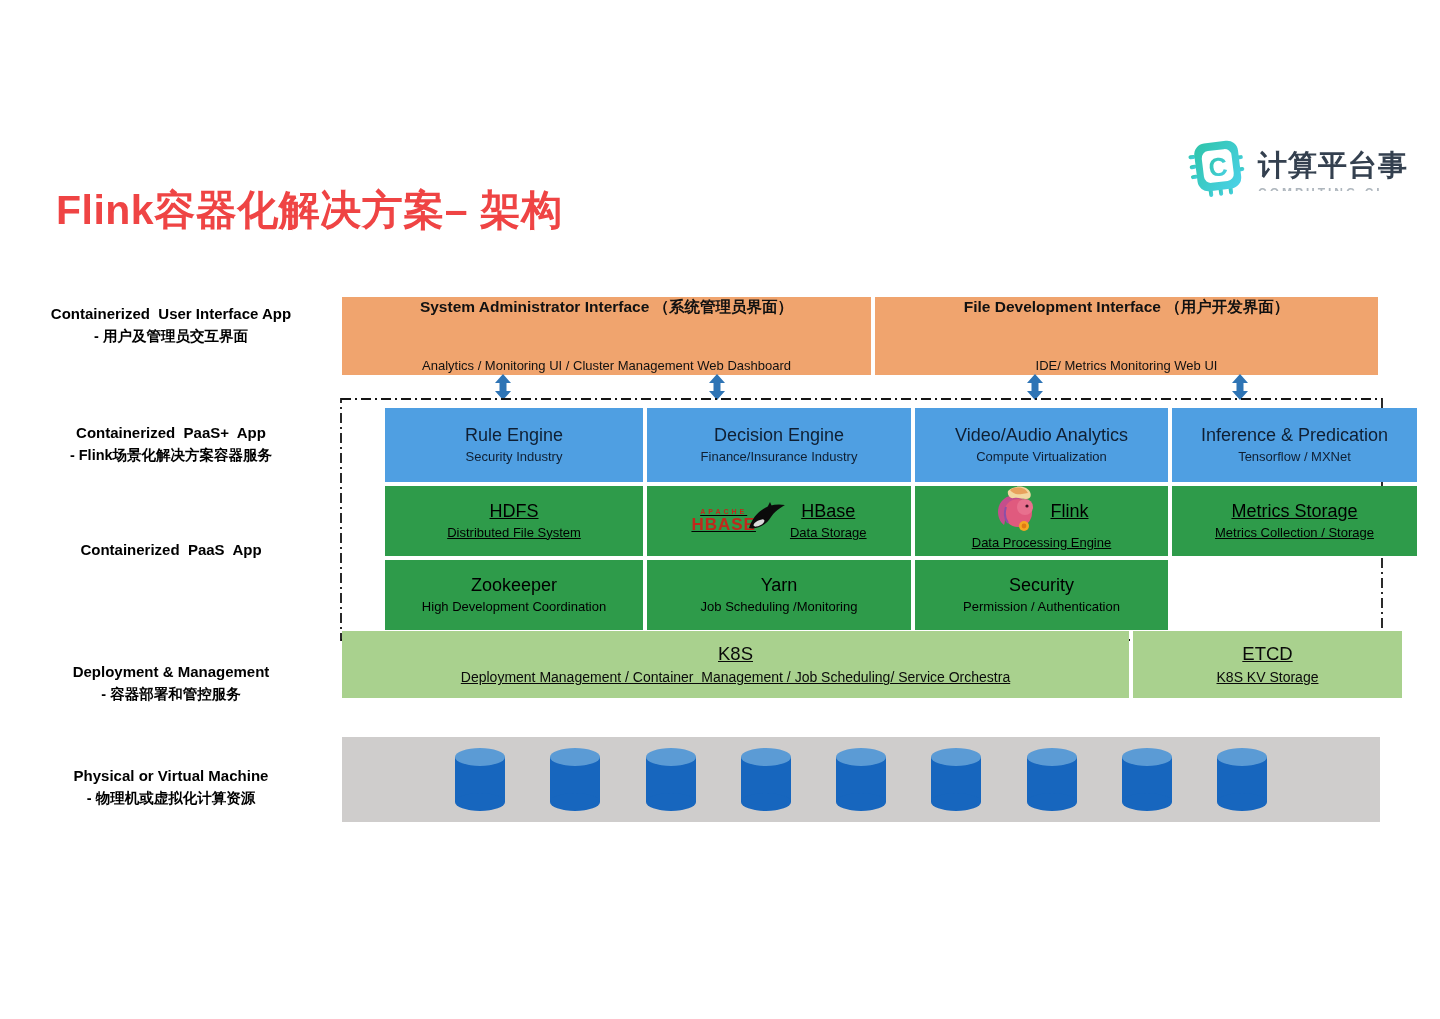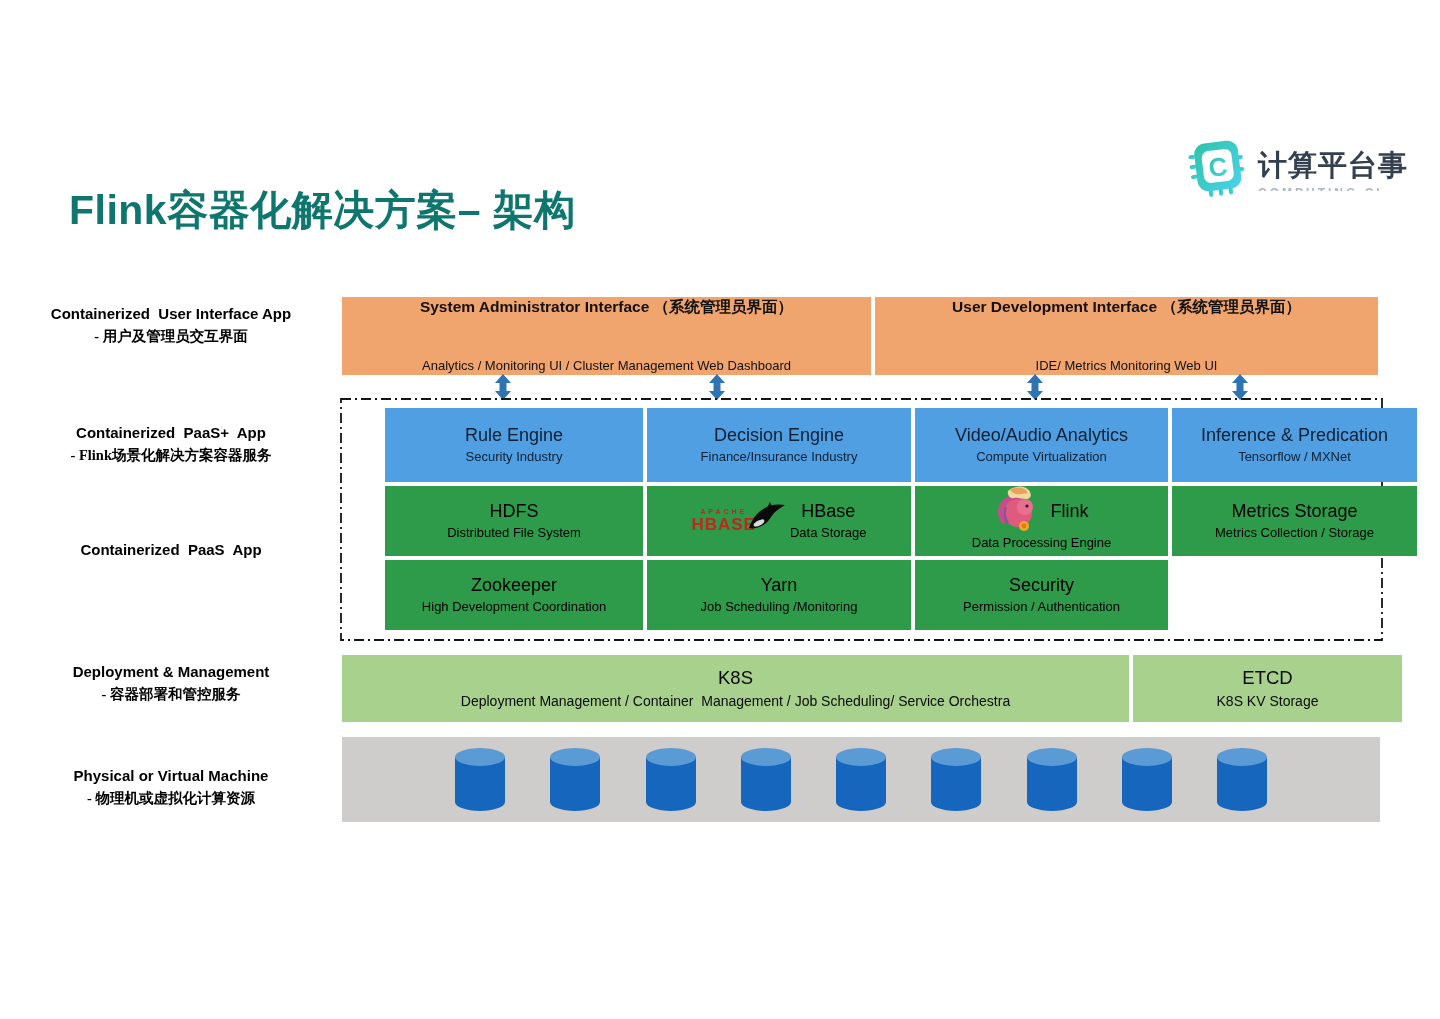--- a/index.html
+++ b/index.html
@@ -1,32 +1,32 @@
 <!DOCTYPE html>
 <html style="--orange: #F0A46E; --blue: #4F9FE2; --green: #2E9B4A; --light_green: #A9D18E; --gray_band: #CFCDCC; --arrow_blue: #2E74B5; --cylinder_body: #1766BE; --cylinder_top: #5B9BD5; --hbase_red: #C0281C; --logo_teal: #35C8C6; --logo_text: #34404F;"><head>
 <meta charset="utf-8">
 <style>
   * { margin:0; padding:0; box-sizing:border-box; }
   html,body { background:#fff; }
   body { font-family:"Liberation Sans","DejaVu Sans",sans-serif; }
   .slide { position:relative; width:1440px; height:1019px; background:#fff; overflow:hidden; }
 
   
-  .page-title { position:absolute; left:69px; top:183px; font-size:41px; font-weight:600; color:#0f766e; letter-spacing:0.5px; }
+  .page-title { position:absolute; left:56px; top:183px; font-size:41px; font-weight:600; color:#ef4444; letter-spacing:0.5px; }
   .brand { position:absolute; left:1188px; top:138px; width:230px; height:72px; display:flex; align-items:flex-start; }
   .brand-chip { width:60px; height:60px; transform:rotate(-7deg); flex:0 0 auto; }
   .brand-right { margin-left:10px; padding-top:12px; }
   .brand-name { font-size:29px; font-weight:bold; color:var(--logo_text); letter-spacing:1px; line-height:30px; }
   .brand-sub-clip { height:8px; overflow:hidden; margin-top:3px; }
   .brand-sub-clip span { font-size:12px; font-weight:bold; letter-spacing:3px; color:#aeb6bd; }
 
   
   .side-label { position:absolute; left:6px; width:330px; text-align:center; color:#000; }
   .side-en { font-size:15px; font-weight:bold; line-height:22px; white-space:pre-wrap; }
-  .side-zh { font-size:14.5px; font-weight:bold; line-height:22px; white-space:pre-wrap;font-family:Liberation Serif, serif; }
+  .side-zh { font-size:14.5px; font-weight:bold; line-height:22px; white-space:pre-wrap; }
 
   
   .cell { display:flex; flex-direction:column; align-items:center; justify-content:center; text-align:center; }
   .cell .t { line-height:1.25; }
   .cell .s { line-height:1.3; }
 
   
   .orange-box { position:absolute; top:297px; height:78px; background:var(--orange); color:#111;justify-content:space-between; }
   .orange-box .t { font-size:15.5px; font-weight:bold; }
   .orange-box .s { font-size:13px; margin-top:3px; }
@@ -34,37 +34,37 @@
   
   .udarrow { position:absolute; top:374px; width:18px; height:26px; }
 
   
   .dash-svg { position:absolute; left:339px; top:397px; width:1046px; height:246px; }
 
   
   .grid-row { position:absolute; left:345px; display:grid; grid-template-columns:258px 264px 253px 245px; column-gap:4px;padding-left:40px; }
   .row-blue { top:408px; } .row-blue .cell { height:74px; background:var(--blue); color:#0f1f33; }
   .row-blue .t { font-size:18px; } .row-blue .s { font-size:13px; margin-top:2px; }
-  .row-g1 { top:486px; } .row-g2 { top:560px; }
+  .row-g1 { top:486px;text-decoration:underline; } .row-g2 { top:560px; }
   .row-g1 .cell, .row-g2 .cell { height:70px; background:var(--green); color:#000; }
   .row-g1 .t, .row-g2 .t { font-size:18px; }
   .row-g1 .s, .row-g2 .s { font-size:13px; margin-top:2px; }
 
   
   .hb-wrap { display:flex; align-items:center; justify-content:center; }
   .hb-logo { display:flex; flex-direction:column; align-items:center; line-height:1; margin-right:-6px; }
   .hb-apache { font-size:7px; font-weight:bold; letter-spacing:3px; color:var(--hbase_red); }
   .hb-name { font-size:17px; font-weight:bold; letter-spacing:1px; color:var(--hbase_red); margin-top:1px; }
   .hb-orca { width:42px; height:34px; margin:-8px 2px 0 -4px; }
   .hb-col { display:flex; flex-direction:column; align-items:center; }
   .fl-top { display:flex; align-items:center; justify-content:center; }
   .fl-squirrel { width:46px; height:48px; margin:-6px 10px 0 0; }
 
   
-  .dep-box { position:absolute; top:655px; height:67px; background:var(--light_green); color:#0a0a0a; }
+  .dep-box { position:absolute; top:631px; height:67px; background:var(--light_green); color:#0a0a0a;text-decoration:underline; }
   .dep-box .t { font-size:18.5px; }
   .dep-box .s { font-size:14px; margin-top:3px; white-space:pre-wrap;text-align:center; }
 
   
   .machine-band { position:absolute; left:342px; top:737px; width:1038px; height:85px; background:var(--gray_band);
                   display:flex; justify-content:space-between; align-items:center; padding:0 112px; }
   .cyl { width:52px; height:66px; }
 </style>
 </head>
 <body>
@@ -117,21 +117,21 @@
   <div class="side-label" style="top:765px">
     <div class="side-en">Physical or Virtual Machine</div>
     <div class="side-zh">- 物理机或虚拟化计算资源</div>
   </div>
 
   <div class="cell orange-box" style="left:342px;width:529px">
     <div class="t">System Administrator Interface （系统管理员界面）</div>
     <div class="s">Analytics / Monitoring UI / Cluster Management Web Dashboard</div>
   </div>
   <div class="cell orange-box" style="left:875px;width:503px">
-    <div class="t">User Development Interface （系统管理员界面）</div>
+    <div class="t">File Development Interface （用户开发界面）</div>
     <div class="s">IDE/ Metrics Monitoring Web UI</div>
   </div>
 
   <svg class="udarrow" style="left:494px" viewBox="0 0 18 26">
       <path d="M9 0 L17 9 H12.5 V17 H17 L9 26 L1 17 H5.5 V9 H1 Z" style="fill:var(--arrow_blue)"></path>
     </svg>
   <svg class="udarrow" style="left:708px" viewBox="0 0 18 26">
       <path d="M9 0 L17 9 H12.5 V17 H17 L9 26 L1 17 H5.5 V9 H1 Z" style="fill:var(--arrow_blue)"></path>
     </svg>
   <svg class="udarrow" style="left:1026px" viewBox="0 0 18 26">

